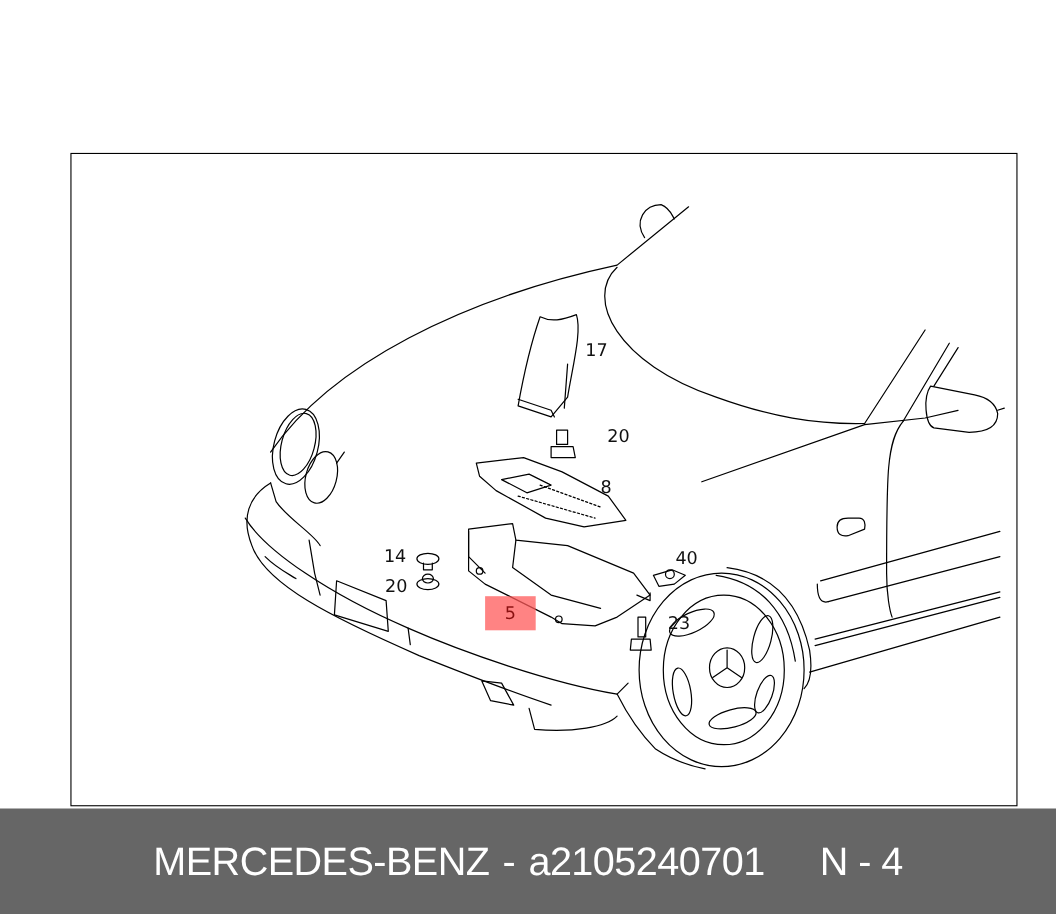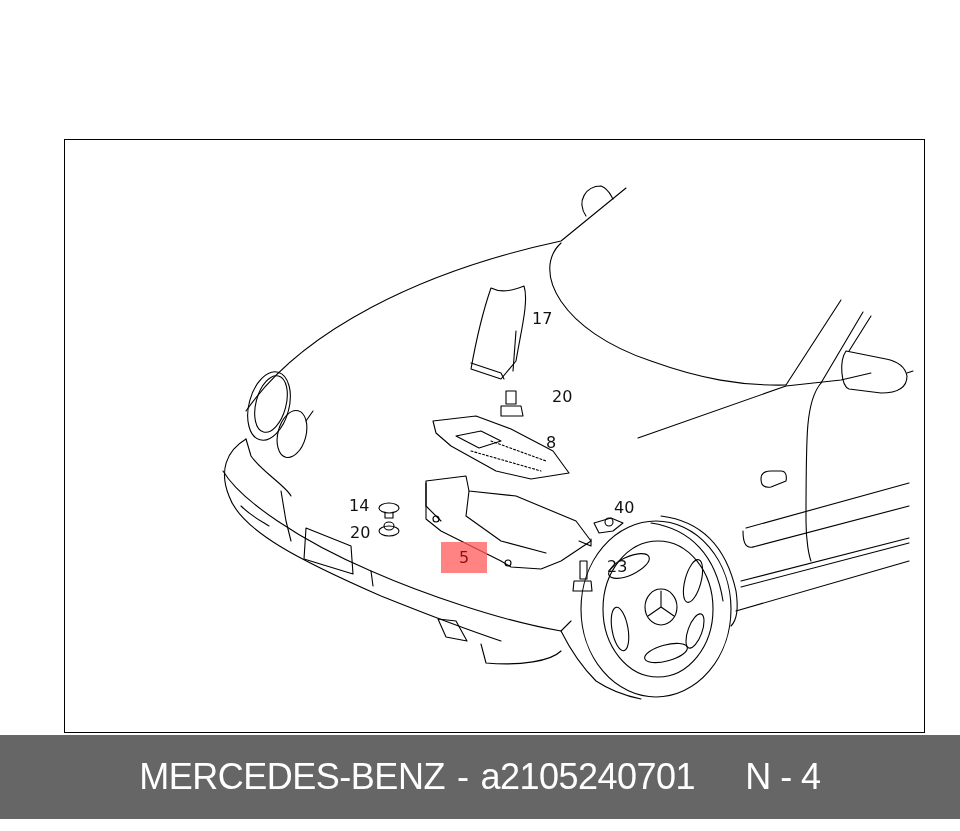--- a/index.html
+++ b/index.html
@@ -18,21 +18,21 @@
     position: absolute; font-size: 16px; color: #111; line-height: 1;
     font-family: "DejaVu Sans", sans-serif;
   }
   .highlight {
     position: absolute; background: rgba(255, 90, 90, 0.75);
     display: flex; align-items: center; justify-content: center;
     color: #8a1010; font-size: 16px;
     font-family: "DejaVu Sans", sans-serif;
   }
   .footer {
-    position: absolute; left: 0; top: 735px; width: 960px; height: 84px;
+    position: absolute; left: 0; top: 735px; width: 960px; height: 96px;
     background: #666666; color: #ffffff;
     display: flex; align-items: center; justify-content: center;
     font-size: 36px; letter-spacing: -0.5px;
   }
   .footer .gap { display: inline-block; width: 50px; }
 </style>
 </head>
 <body>
 
 <div class="frame">

